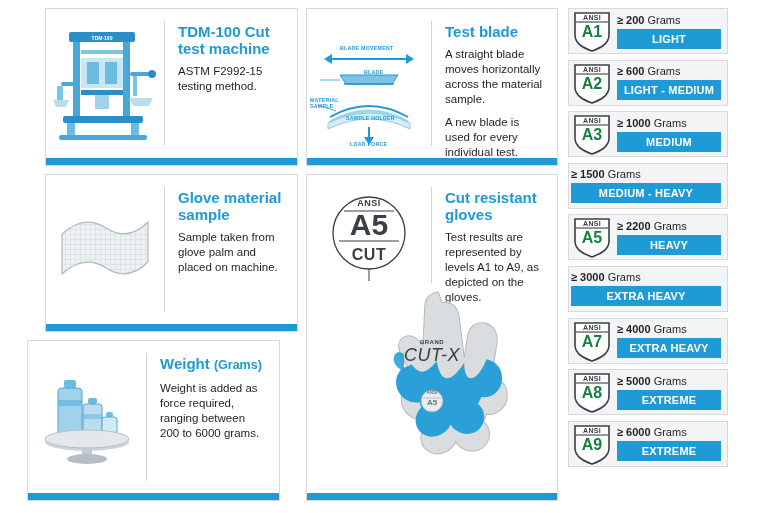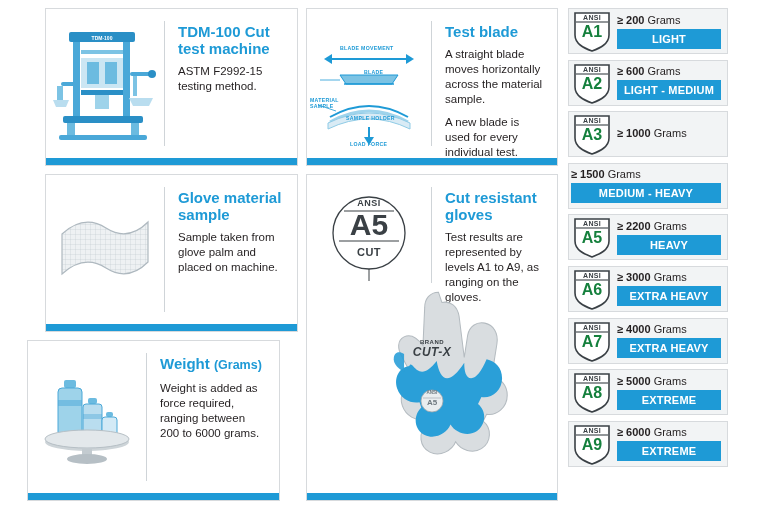--- a/index.html
+++ b/index.html
@@ -190,31 +190,31 @@
     left: 0; right: 0;
     text-align: center;
     font-weight: bold;
     color: #3a4045;
   }
   .badge-ansi { top: 9px; font-size: 9px; letter-spacing: .5px; }
   .badge-code {
     position: absolute; left: 0; right: 0; top: 20px;
     text-align: center; font-size: 30px; font-weight: bold; color: #3a4045; line-height: 32px;
   }
-  .badge-cut { top: 57px; font-size: 11px; letter-spacing: .5px; }
+  .badge-cut { top: 57px; font-size: 16px; letter-spacing: .5px; }
 
   .glove-brand {
     position: absolute;
     left: 50%;
     transform: translateX(-50%);
     text-align: center;
     color: #3a4045;
   }
   .brand-small { font-size: 6px; font-weight: bold; letter-spacing: .5px; }
-  .brand-big { font-size: 12px; font-weight: bold; font-style: italic; letter-spacing: .5px; }
+  .brand-big { font-size: 18px; font-weight: normal; font-style: italic; letter-spacing: .5px; }
 </style>
 </head>
 <body>
 
 <div class="board">
 
   <div class="card" id="card-machine">
     <div class="card-inner">
       <div class="art">
         <svg class="ill" width="108" height="120" viewBox="0 0 108 120">
@@ -354,21 +354,21 @@
               <line x1="19" y1="22" x2="69" y2="22" stroke="#3a4045" stroke-width="1.1"></line>
               <line x1="44" y1="80" x2="44" y2="130" stroke="#3a4045" stroke-width="1"></line>
             </svg>
             <div class="badge-ansi">ANSI</div>
             <div class="badge-code">A5</div>
             <div class="badge-cut">CUT</div>
           </div>
         </div>
         <div class="txt">
           <div class="title">Cut resistant gloves</div>
-          <div class="body">Test results are represented by levels A1 to A9, as ranging on the gloves.</div>
+          <div class="body">Test results are represented by levels A1 to A9, as depicted on the gloves.</div>
         </div>
       </div>
 
       <div class="glove-area">
         <svg width="252" height="200" viewBox="0 0 252 200" style="position:absolute;left:0;top:-8px;">
 
           <path d="M104 6
                    c-10 0 -16 8 -16 18
                    l-2 44
                    c-6 -8 -14 -14 -22 -10
@@ -483,20 +483,21 @@
           </svg>
           <div class="shield-label shield-ansi">ANSI</div>
           <div class="shield-code">A3</div>
         </div>
       </div>
       <div class="level-right">
         <div class="grams">
           <b>≥ 1000</b>
           <span>Grams</span>
         </div>
+        <div class="band">MEDIUM</div>
       </div>
     </div>
 
     <div class="level-row">
       <div class="level-right">
         <div class="grams">
           <b>≥ 1500</b>
           <span>Grams</span>
         </div>
         <div class="band">MEDIUM - HEAVY</div>
@@ -517,87 +518,77 @@
       <div class="level-right">
         <div class="grams">
           <b>≥ 2200</b>
           <span>Grams</span>
         </div>
         <div class="band">HEAVY</div>
       </div>
     </div>
 
     <div class="level-row">
+      <div class="level-right">
+        <div class="grams">
+          <b>≥ 3000</b>
+          <span>Grams</span>
+        </div>
+        <div class="band">EXTRA HEAVY</div>
+      </div>
+    </div>
+
+    <div class="level-row">
       <div class="level-shield">
         <div class="shield-wrap">
           <svg class="shield-svg" width="40" height="42" viewBox="0 0 40 42">
             <path d="M3 3 h34 v22 c0 9 -9 13 -17 16 c-8 -3 -17 -7 -17 -16 z" fill="#ffffff" stroke="#3a4045" stroke-width="1.6"></path>
             <line x1="4" y1="12" x2="36" y2="12" stroke="#3a4045" stroke-width="1.1"></line>
           </svg>
           <div class="shield-label shield-ansi">ANSI</div>
-          <div class="shield-code">A6</div>
-        </div>
-      </div>
-      <div class="level-right">
-        <div class="grams">
-          <b>≥ 3000</b>
+          <div class="shield-code">A7</div>
+        </div>
+      </div>
+      <div class="level-right">
+        <div class="grams">
+          <b>≥ 4000</b>
           <span>Grams</span>
         </div>
         <div class="band">EXTRA HEAVY</div>
       </div>
     </div>
 
     <div class="level-row">
       <div class="level-shield">
         <div class="shield-wrap">
           <svg class="shield-svg" width="40" height="42" viewBox="0 0 40 42">
             <path d="M3 3 h34 v22 c0 9 -9 13 -17 16 c-8 -3 -17 -7 -17 -16 z" fill="#ffffff" stroke="#3a4045" stroke-width="1.6"></path>
             <line x1="4" y1="12" x2="36" y2="12" stroke="#3a4045" stroke-width="1.1"></line>
           </svg>
           <div class="shield-label shield-ansi">ANSI</div>
-          <div class="shield-code">A7</div>
-        </div>
-      </div>
-      <div class="level-right">
-        <div class="grams">
-          <b>≥ 4000</b>
-          <span>Grams</span>
-        </div>
-        <div class="band">EXTRA HEAVY</div>
+          <div class="shield-code">A8</div>
+        </div>
+      </div>
+      <div class="level-right">
+        <div class="grams">
+          <b>≥ 5000</b>
+          <span>Grams</span>
+        </div>
+        <div class="band">EXTREME</div>
       </div>
     </div>
 
     <div class="level-row">
       <div class="level-shield">
         <div class="shield-wrap">
           <svg class="shield-svg" width="40" height="42" viewBox="0 0 40 42">
             <path d="M3 3 h34 v22 c0 9 -9 13 -17 16 c-8 -3 -17 -7 -17 -16 z" fill="#ffffff" stroke="#3a4045" stroke-width="1.6"></path>
             <line x1="4" y1="12" x2="36" y2="12" stroke="#3a4045" stroke-width="1.1"></line>
           </svg>
           <div class="shield-label shield-ansi">ANSI</div>
-          <div class="shield-code">A8</div>
-        </div>
-      </div>
-      <div class="level-right">
-        <div class="grams">
-          <b>≥ 5000</b>
-          <span>Grams</span>
-        </div>
-        <div class="band">EXTREME</div>
-      </div>
-    </div>
-
-    <div class="level-row">
-      <div class="level-shield">
-        <div class="shield-wrap">
-          <svg class="shield-svg" width="40" height="42" viewBox="0 0 40 42">
-            <path d="M3 3 h34 v22 c0 9 -9 13 -17 16 c-8 -3 -17 -7 -17 -16 z" fill="#ffffff" stroke="#3a4045" stroke-width="1.6"></path>
-            <line x1="4" y1="12" x2="36" y2="12" stroke="#3a4045" stroke-width="1.1"></line>
-          </svg>
-          <div class="shield-label shield-ansi">ANSI</div>
           <div class="shield-code">A9</div>
         </div>
       </div>
       <div class="level-right">
         <div class="grams">
           <b>≥ 6000</b>
           <span>Grams</span>
         </div>
         <div class="band">EXTREME</div>
       </div>

